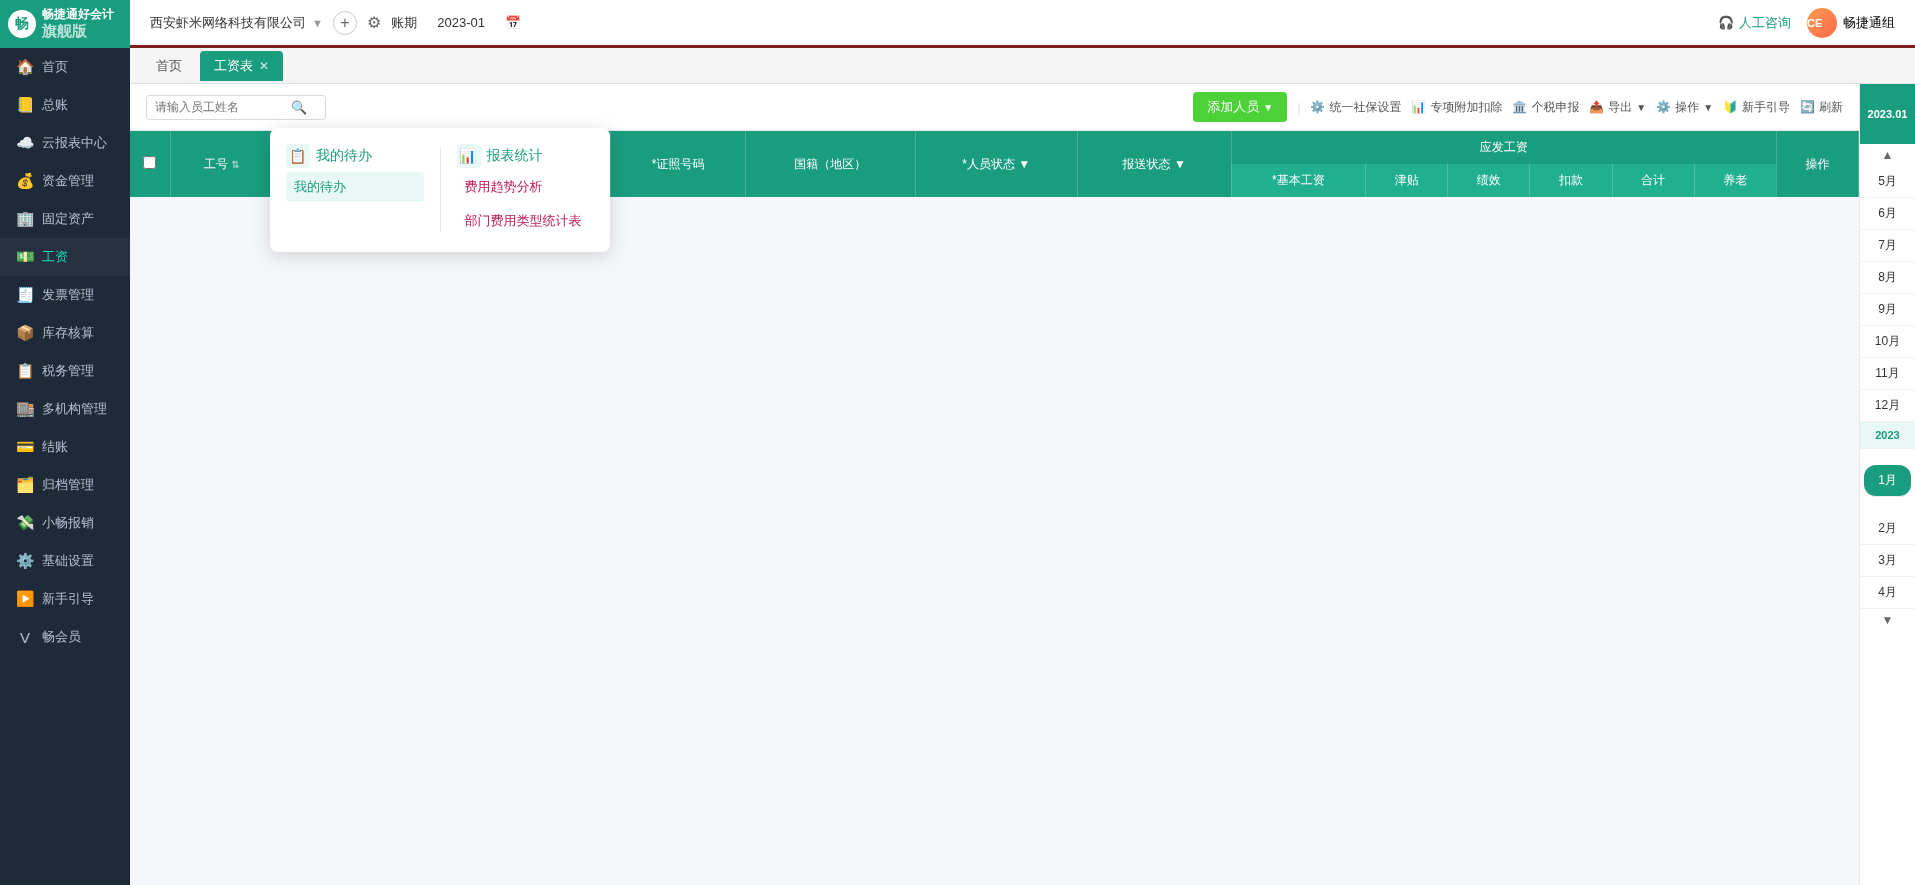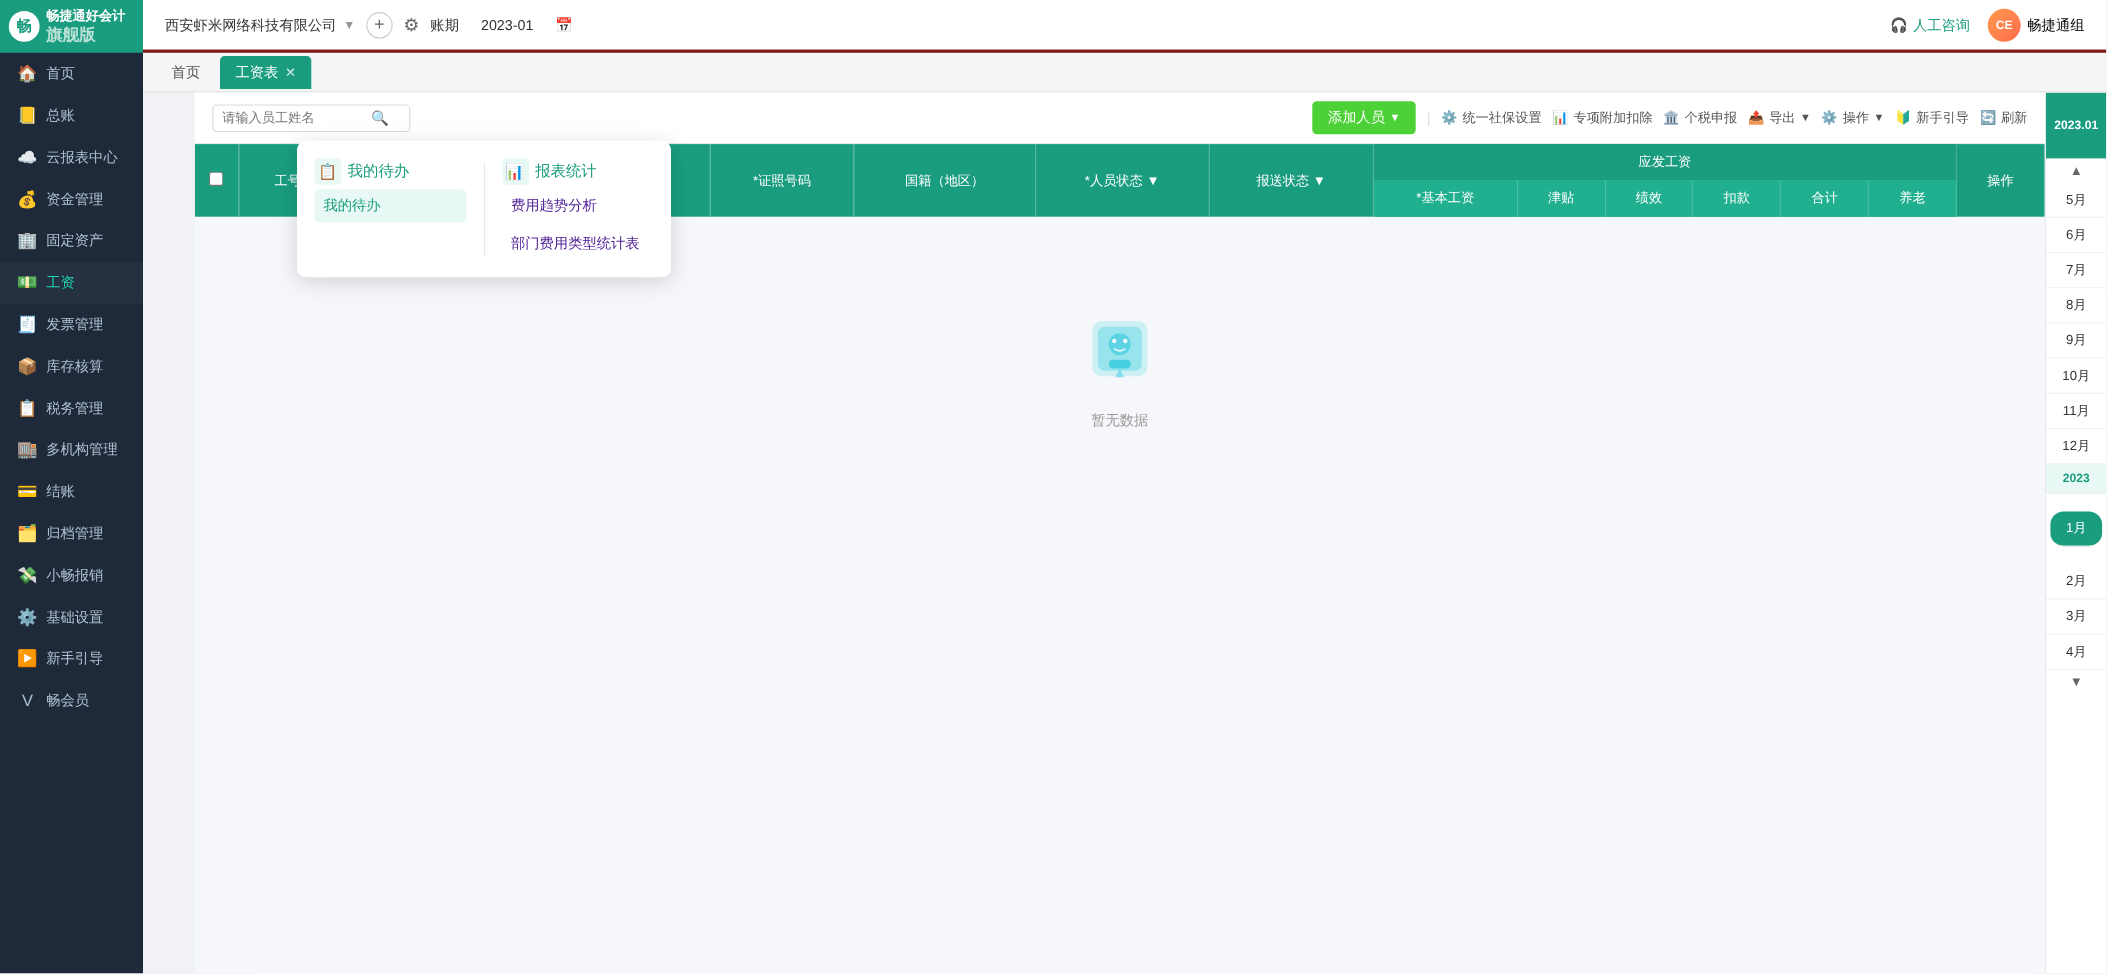--- a/index.html
+++ b/index.html
@@ -95,21 +95,21 @@
       display: flex;
       align-items: center;
       gap: 16px;
     }
     .topbar-service { display: flex; align-items: center; gap: 4px; color: #1a9d7e; font-size: 13px; cursor: pointer; }
     .topbar-user { display: flex; align-items: center; gap: 6px; cursor: pointer; font-size: 13px; }
     .topbar-avatar {
       width: 30px; height: 30px;
       border-radius: 50%;
       background: linear-gradient(135deg, #ff9a4d, #ff6b4d);
-      display: flex; align-items: center; justify-content: center;
+      display: flex; align-items: center; 
       color: white; font-size: 11px; font-weight: bold;
     }
 
     
     .tabbar {
       background: #f5f5f5;
       height: 36px;
       display: flex;
       align-items: center;
       padding: 0 12px;
@@ -141,21 +141,20 @@
       position: relative;
     }
 
     
     .salary-area {
       flex: 1;
       display: flex;
       flex-direction: column;
       overflow: hidden;
       background: #f5f7fa;
-      margin-left: 47px;
     }
 
     
     .toolbar {
       background: white;
       padding: 8px 16px;
       display: flex;
       align-items: center;
       gap: 10px;
       border-bottom: 1px solid #e8e8e8;
@@ -312,21 +311,21 @@
       gap: 16px;
     }
     .popup-col {
       flex: 1;
       display: flex;
       flex-direction: column;
       gap: 4px;
     }
     .popup-item {
       font-size: 13px;
-      color: #4c1d95;
+      color: #be185d;
       padding: 6px 8px;
       border-radius: 4px;
       cursor: pointer;
     }
     .popup-item.active { background: #e8f8f5; color: #1a9d7e; font-weight: 500; }
     .popup-divider { width: 1px; background: #e8e8e8; margin: 4px 0; }
     .popup-section-title {
       font-size: 14px;
       font-weight: 500;
       color: #1a9d7e;
@@ -530,33 +529,20 @@
               <th class="sub-header">绩效</th>
               <th class="sub-header">扣款</th>
               <th class="sub-header">合计</th>
               <th class="sub-header">养老</th>
             </tr>
           </thead>
           <tbody>
           </tbody>
         </table>
 
-        <div class="empty-state">
-          <svg class="empty-icon" viewBox="0 0 80 80">
-            <rect x="15" y="15" width="50" height="50" rx="8" fill="#b2ebf2" opacity="0.6"></rect>
-            <rect x="20" y="20" width="40" height="40" rx="6" fill="#80deea" opacity="0.7"></rect>
-            <circle cx="40" cy="36" r="10" fill="#4dd0e1" opacity="0.8"></circle>
-            <rect x="30" y="50" width="20" height="8" rx="4" fill="#26c6da" opacity="0.7"></rect>
-            <circle cx="35" cy="33" r="2" fill="white" opacity="0.9"></circle>
-            <circle cx="45" cy="33" r="2" fill="white" opacity="0.9"></circle>
-            <path d="M35 40 Q40 44 45 40" stroke="white" stroke-width="1.5" fill="none" opacity="0.9"></path>
-            <polygon points="40,58 36,66 44,66" fill="#4dd0e1" opacity="0.6"></polygon>
-          </svg>
-          <span>暂无数据</span>
-        </div>
       </div>
     </div>
 
     <div class="month-panel">
       <div class="month-panel-header">2023.01</div>
       <div class="month-nav">▲</div>
       <div class="month-item">5月</div>
       <div class="month-item">6月</div>
       <div class="month-item">7月</div>
       <div class="month-item">8月</div>

